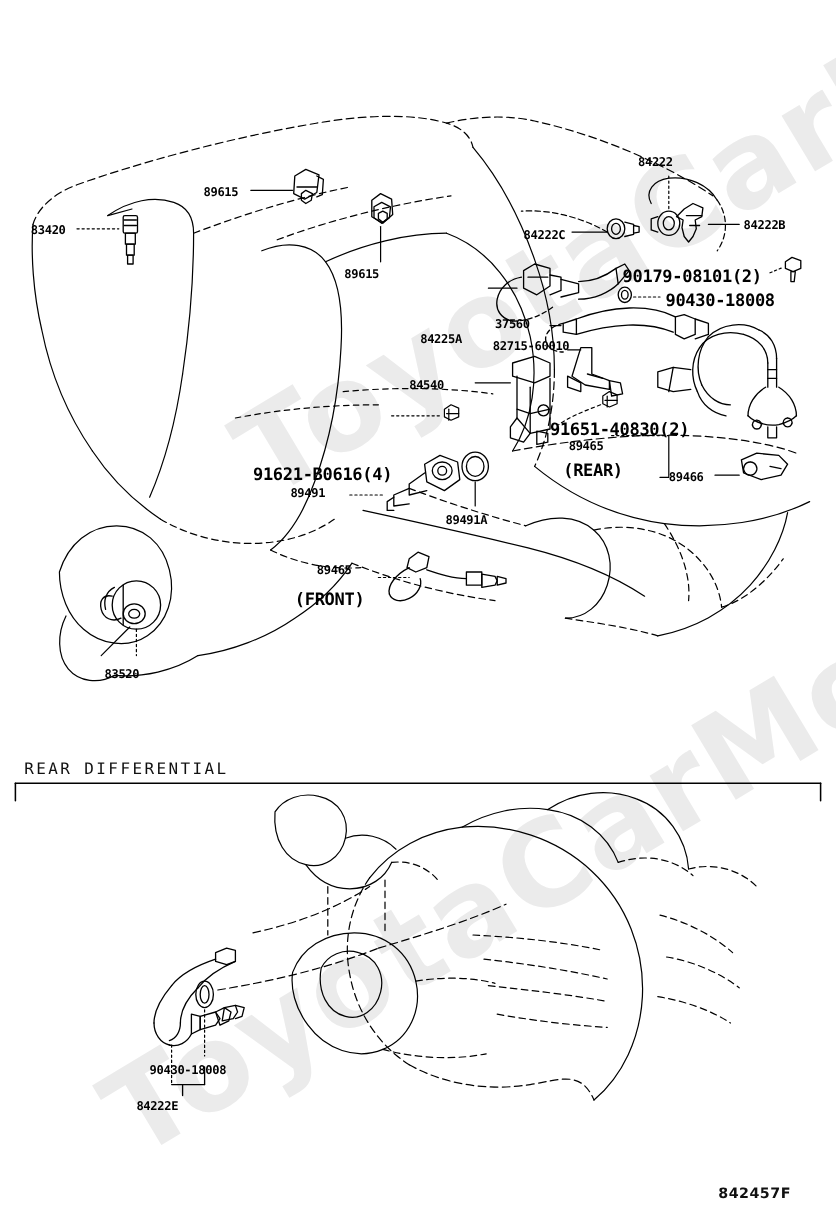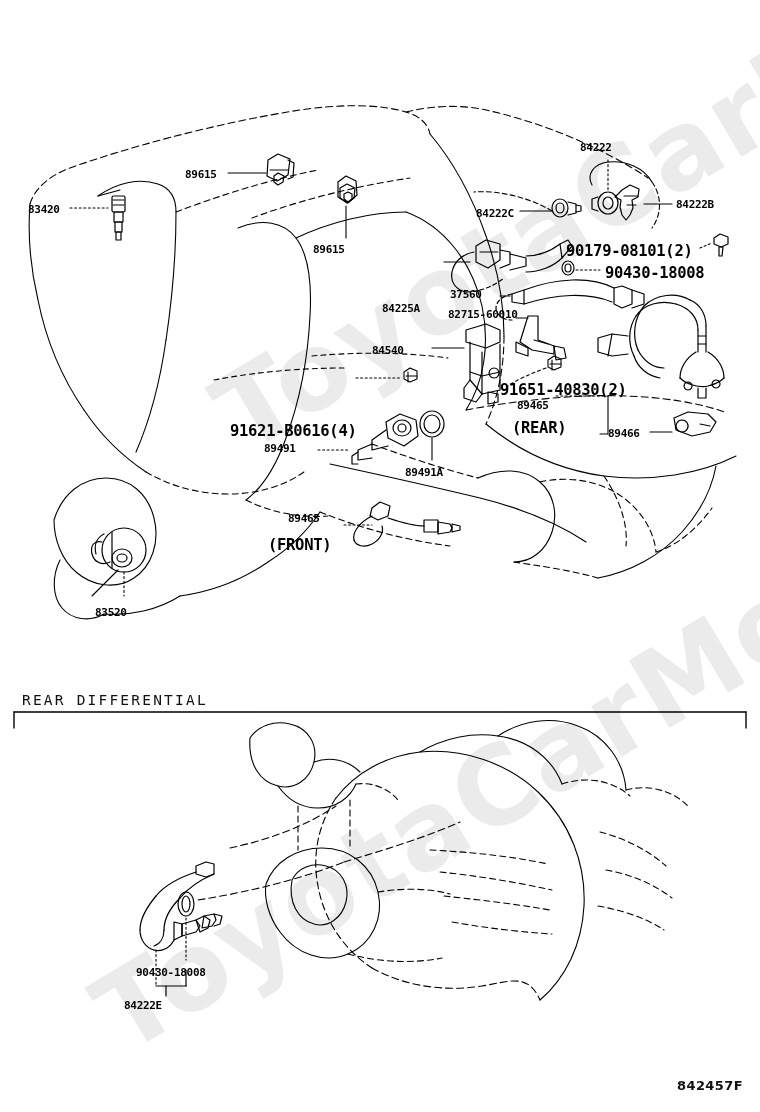--- a/index.html
+++ b/index.html
@@ -366,15 +366,15 @@
     <div class="lbl l16" style="left:288px;top:513px;">89465</div>
     <div class="lbl l15" style="left:268px;top:537px;">(FRONT)</div>
     <div class="lbl l16" style="left:95px;top:607px;">83520</div>
   </div>
 
   <div>
     <div class="lbl l16" style="left:136px;top:967px;">90430-18008</div>
     <div class="lbl l16" style="left:124px;top:1000px;">84222E</div>
   </div>
 
-  <div class="code" style="left:653px;top:1078px;margin-left:24px;">842457F</div>
+  <div class="code" style="left:653px;top:1078px;">842457F</div>
 
 </div>
 
 </body></html>

